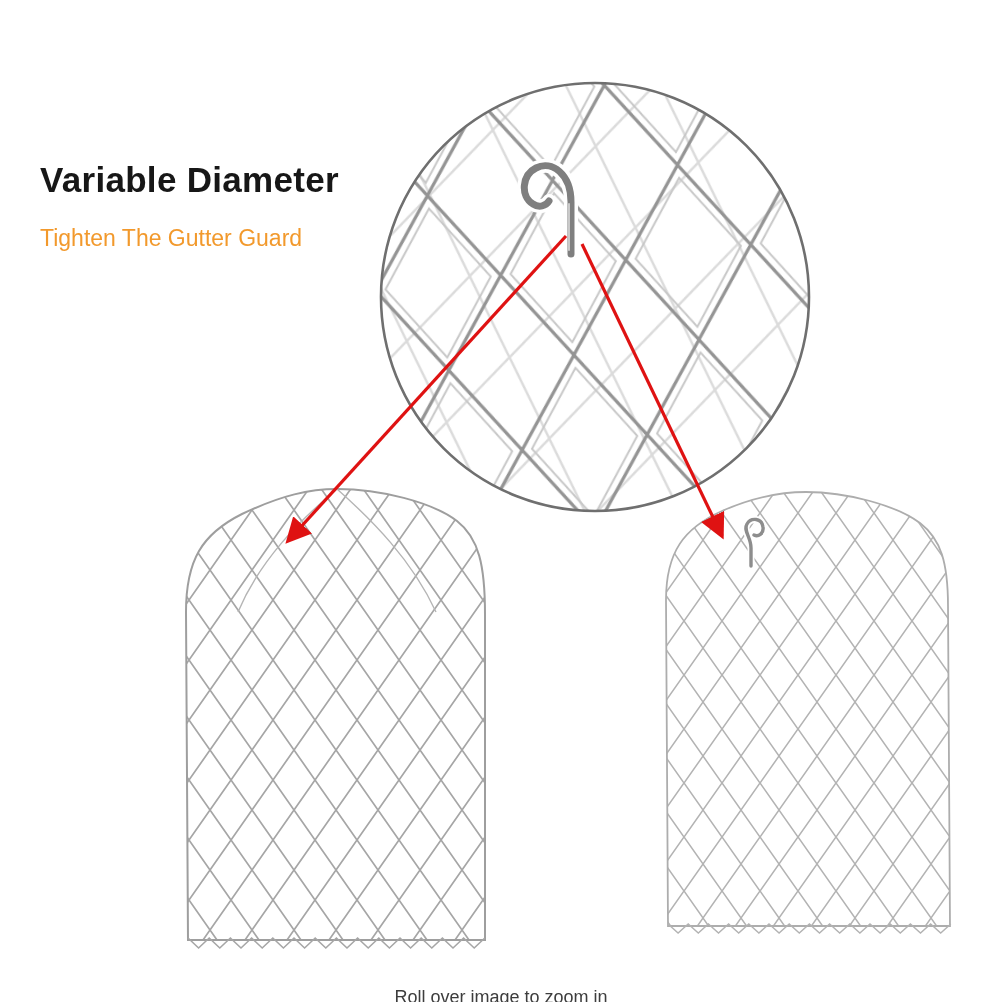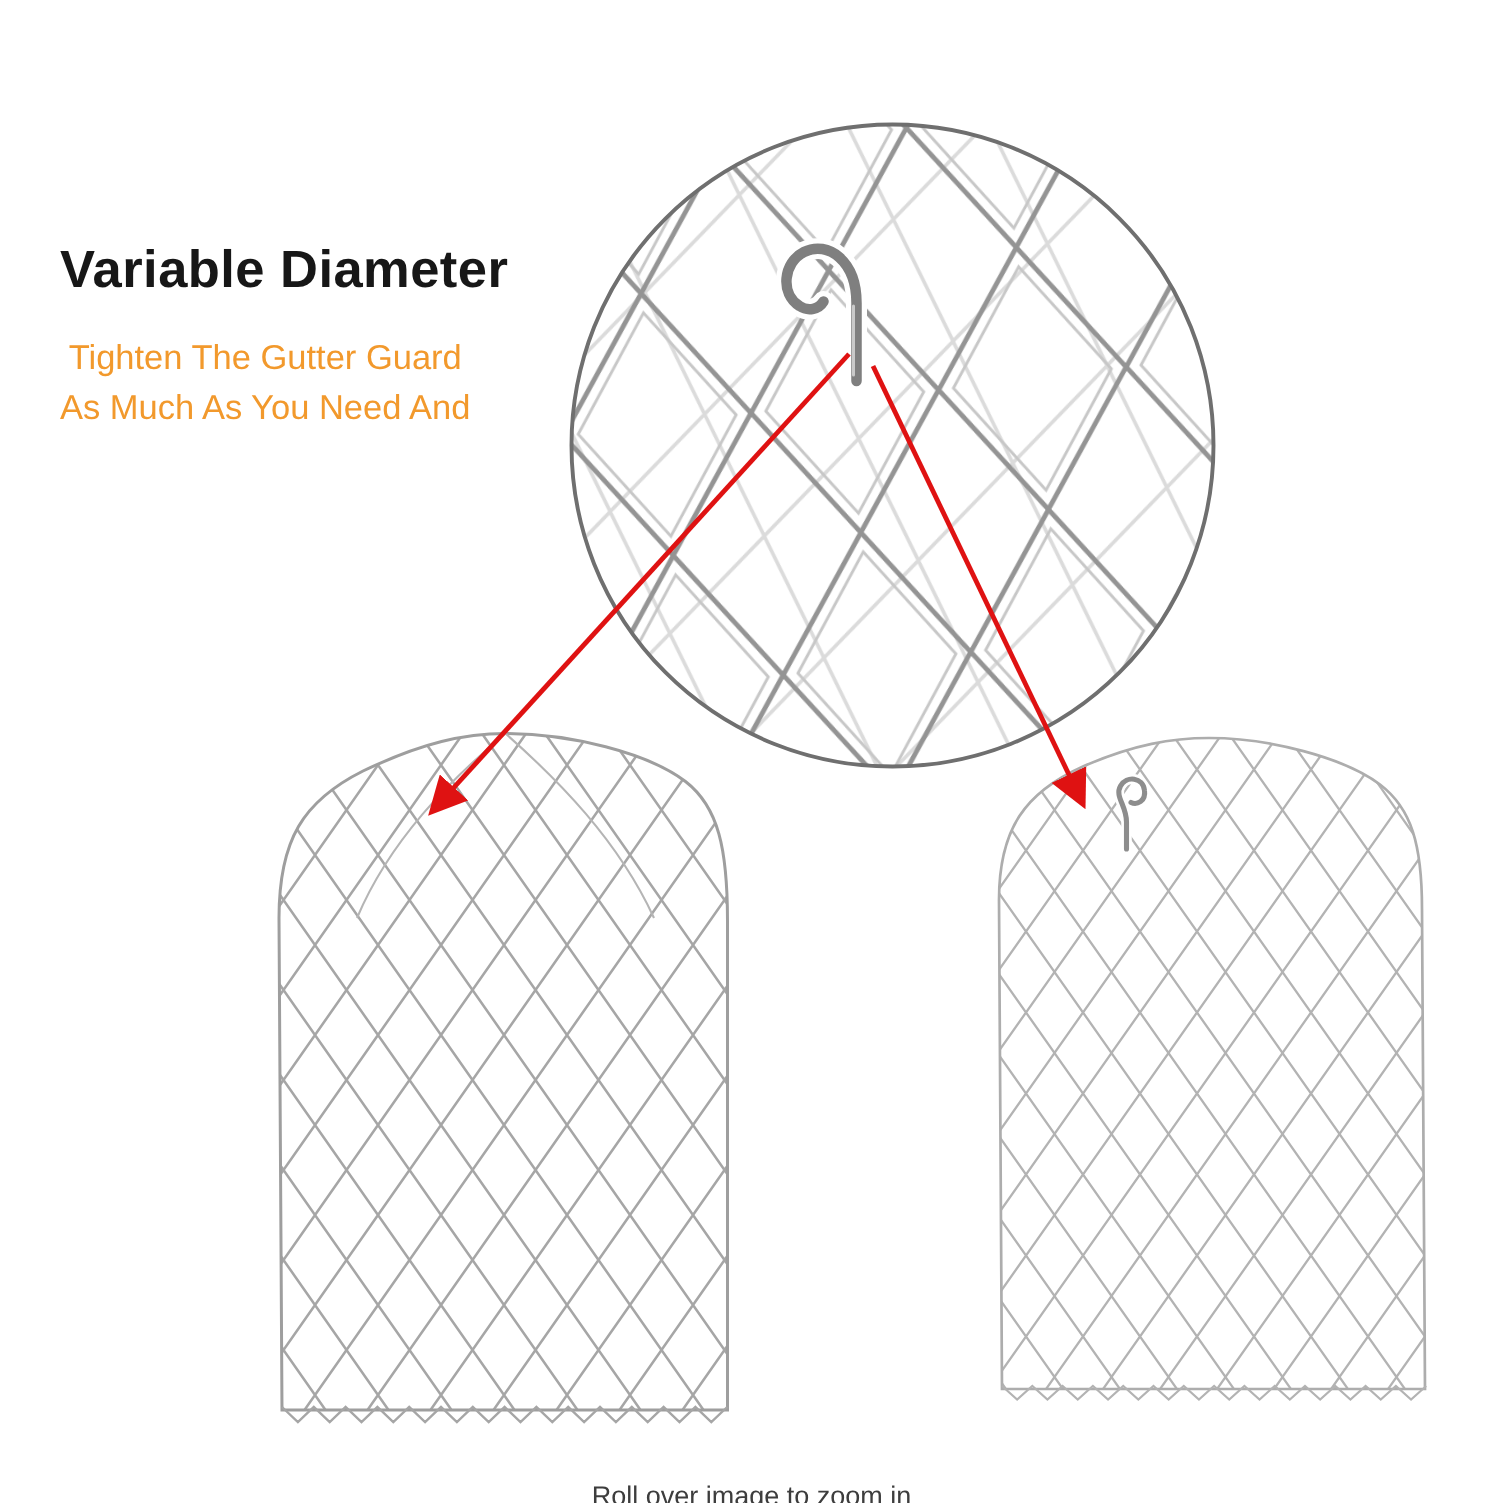--- a/index.html
+++ b/index.html
@@ -7,21 +7,21 @@
     position:relative;width:1002px;height:1002px;background:#ffffff;
     overflow:hidden;font-family:"Liberation Sans",sans-serif;
   }
   #art{position:absolute;left:0;top:0;}
   .title{
     position:absolute;left:40px;top:160px;
     font-size:35px;font-weight:600;color:#171717;letter-spacing:.3px;
   }
   .subtitle{
     position:absolute;left:40px;top:222px;
-    font-size:23px;line-height:33px;font-weight:400;color:#F2992C;text-align:center;
+    font-size:23px;line-height:33px;font-weight:400;color:#F2992C;
   }
   .subtitle div{white-space:nowrap;}
   .footer{
     position:absolute;left:0;right:0;top:987px;text-align:center;
     font-size:18px;color:#3d3d3d;
   }
 </style>
 </head>
 <body>
 
@@ -99,17 +99,16 @@
     <g>
       <line x1="566" y1="236" x2="288" y2="541" stroke="#DF1212" stroke-width="3.2" marker-end="url(#ah)"></line>
       <line x1="582" y1="244" x2="722" y2="536" stroke="#DF1212" stroke-width="3.2" marker-end="url(#ah)"></line>
     </g>
   </svg>
 
   <div class="title">Variable Diameter</div>
 
   <div class="subtitle">
     <div>Tighten The Gutter Guard</div>
-    <div>As Much As You Need And</div>
   </div>
 
   <div class="footer">Roll over image to zoom in</div>
 </div>
 
 </body></html>

